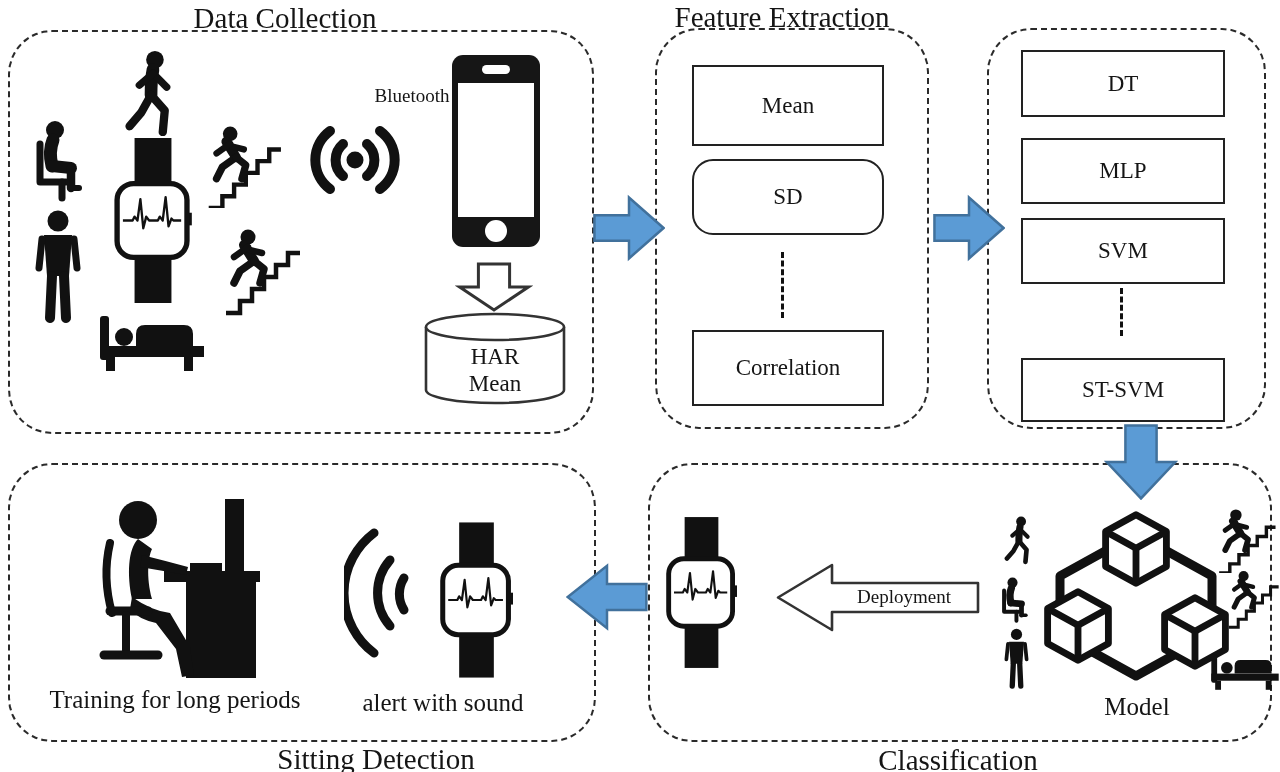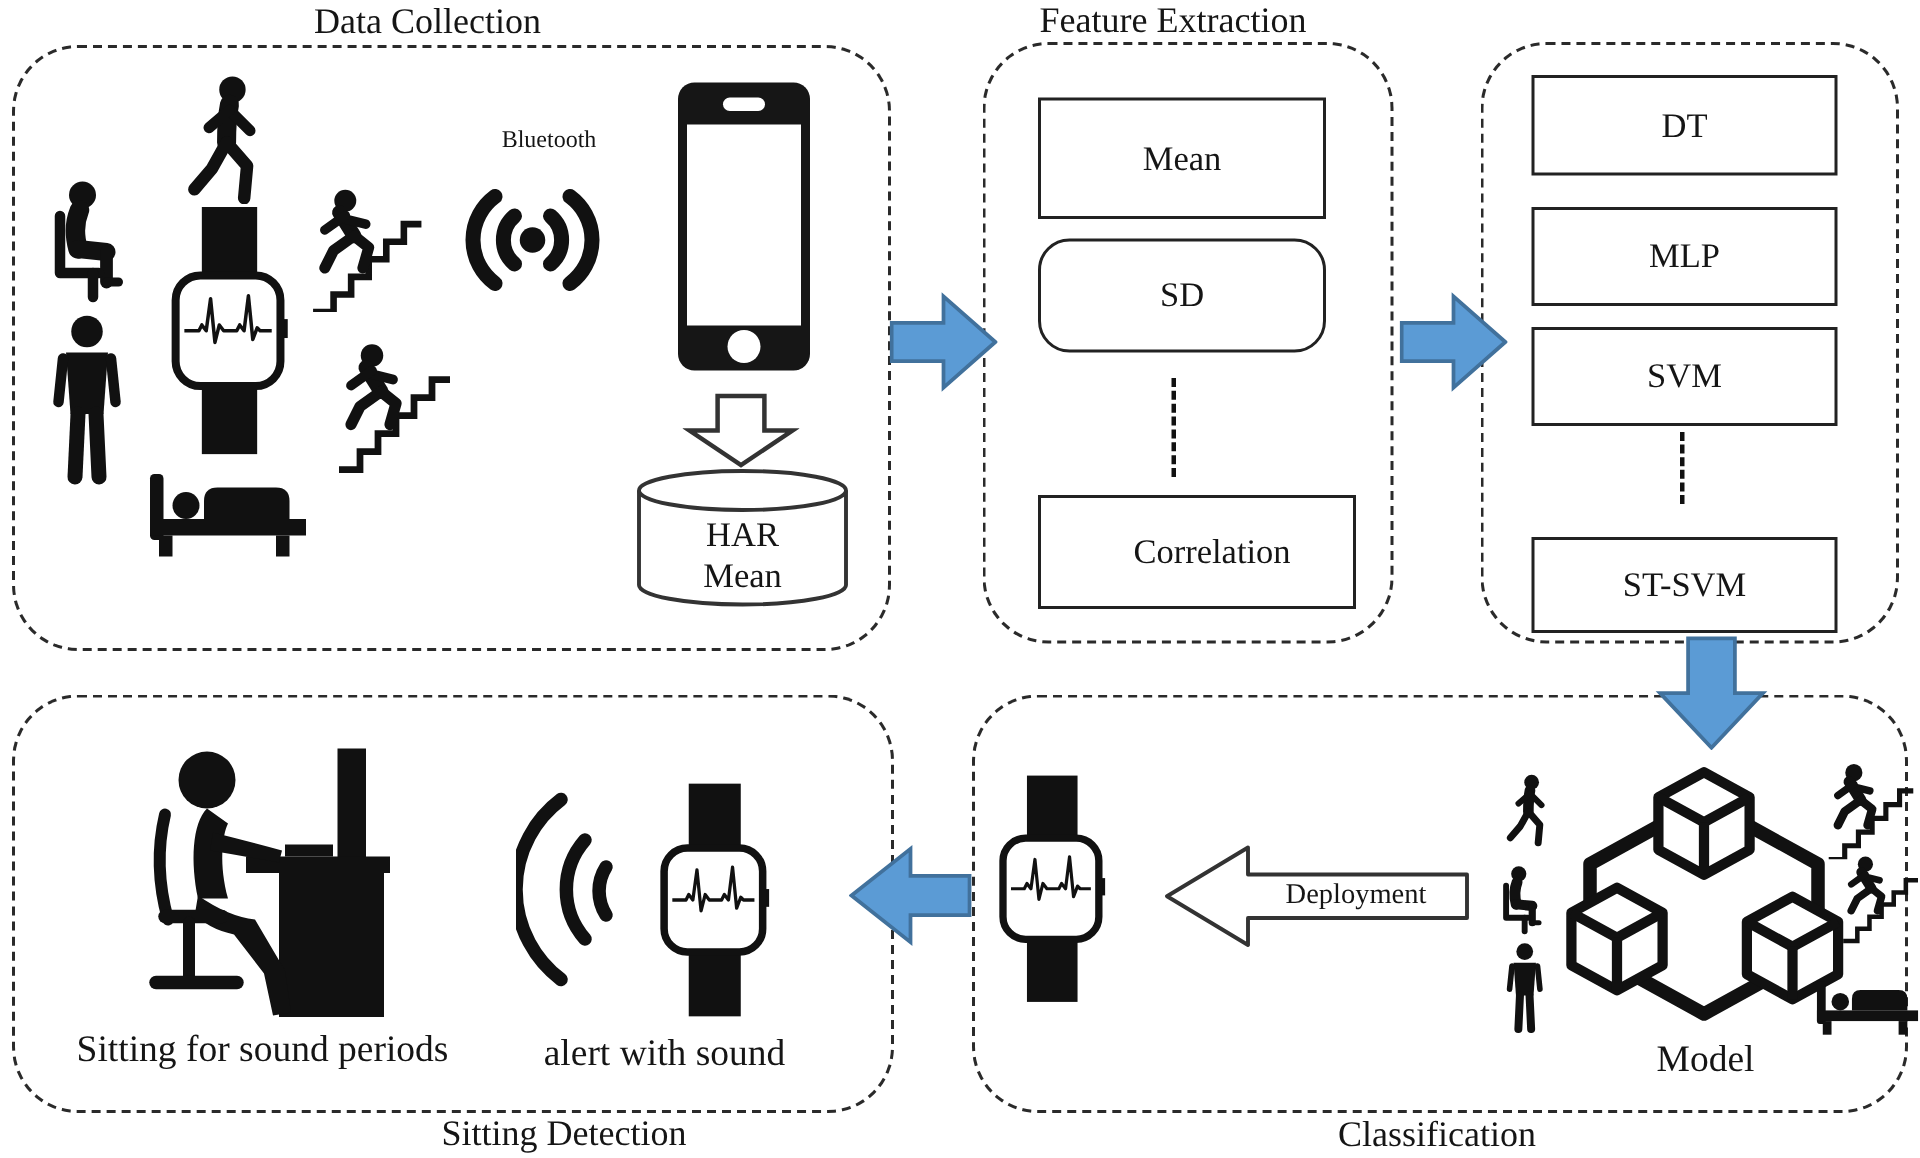--- a/index.html
+++ b/index.html
@@ -11,21 +11,21 @@
   }
   .dbox{
     position:absolute;
     border:2.5px dashed #2a2a2a;
     border-radius:44px;
     background:transparent;
   }
   .sec-title{
     position:absolute;
     transform:translateX(-50%);
-    font-size:24px;
+    font-size:29px;
     white-space:nowrap;
     color:var(--ink,#151515);
   }
   .fbox{
     position:absolute;
     border:2px solid #222;
     background:#fff;
     display:flex;align-items:center;justify-content:center;
     font-size:23px;
   }
@@ -46,21 +46,21 @@
     position:absolute;left:62px;top:50%;width:144px;
     transform:translateY(-54%);
     text-align:center;font-size:19px;
   }
   .cyl-wrap{position:absolute;}
   .cyl-wrap svg{position:absolute;inset:0;}
   .cyl-text{
     position:absolute;left:0;right:0;top:32px;
     text-align:center;font-size:23px;line-height:27px;
   }
-  .bt-label{position:absolute;transform:translateX(-50%);font-size:16px;white-space:nowrap;}
+  .bt-label{position:absolute;transform:translateX(-50%);font-size:19px;white-space:nowrap;margin-left:46px;}
 </style>
 </head>
 <body>
 
 <svg width="0" height="0" style="position:absolute">
   <defs>
     <symbol id="sym-walk" viewBox="0 0 66 88">
       <circle cx="35" cy="10" r="9" fill="#111"></circle>
       <path d="M33,20 C31,30 31,38 31,46" stroke="#111" stroke-width="13" fill="none" stroke-linecap="round"></path>
       <path d="M33,24 L47,38" stroke="#111" stroke-width="7.5" fill="none" stroke-linecap="round"></path>
@@ -216,32 +216,32 @@
   <svg class="icon arrow-blue" style="left:1102px;top:424px;" width="78" height="76" viewBox="0 0 100 100" preserveAspectRatio="none">
     <path d="M30,2 V50 H6 L50,98 L94,50 H70 V2 Z" stroke-width="2.5" vector-effect="non-scaling-stroke"></path>
   </svg>
   <svg class="icon arrow-blue" style="left:566px;top:556px;" width="82" height="82" viewBox="0 0 100 100" preserveAspectRatio="none">
     <path d="M98,34 H50 V12 L2,50 L50,88 V66 H98 Z" stroke-width="2.5" vector-effect="non-scaling-stroke"></path>
   </svg>
 
   <div class="fbox" style="left:692px;top:65px;width:188px;height:77px;">Mean</div>
   <div class="fbox" style="left:692px;top:159px;width:188px;height:72px;border-radius:21px;">SD</div>
   <div class="vdash" style="left:781px;top:252px;height:66px;"></div>
-  <div class="fbox" style="left:692px;top:330px;width:188px;height:72px;padding-left:20px;">Correlation</div>
+  <div class="fbox" style="left:692px;top:330px;width:188px;height:72px;">Correlation</div>
 
   <div class="fbox" style="left:1021px;top:50px;width:200px;height:63px;">DT</div>
   <div class="fbox" style="left:1021px;top:138px;width:200px;height:62px;">MLP</div>
   <div class="fbox" style="left:1021px;top:218px;width:200px;height:62px;">SVM</div>
   <div class="vdash" style="left:1120px;top:288px;height:48px;"></div>
   <div class="fbox" style="left:1021px;top:358px;width:200px;height:60px;">ST-SVM</div>
 
   <svg class="icon" style="left:94px;top:497px;" width="170" height="186">
       <use href="#sym-desk-person"></use>
     </svg>
-  <div class="caption" style="left:175px;top:686px;">Sitting for sound periods</div>
+  <div class="caption" style="left:175px;top:686px;">Training for long periods</div>
   <svg class="icon" style="left:344px;top:528px;" width="72" height="130">
       <use href="#sym-sound"></use>
     </svg>
   <svg class="icon" style="left:440px;top:517px;" width="73" height="166">
       <use href="#sym-watch"></use>
     </svg>
   <div class="caption" style="left:443px;top:689px;">alert with sound</div>
 
   <svg class="icon" style="left:666px;top:509px;" width="71" height="167">
       <use href="#sym-watch"></use>

